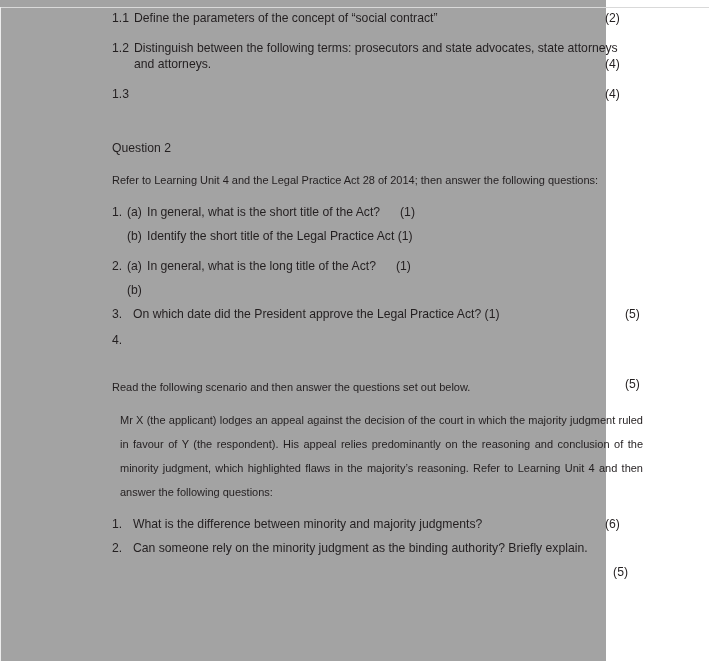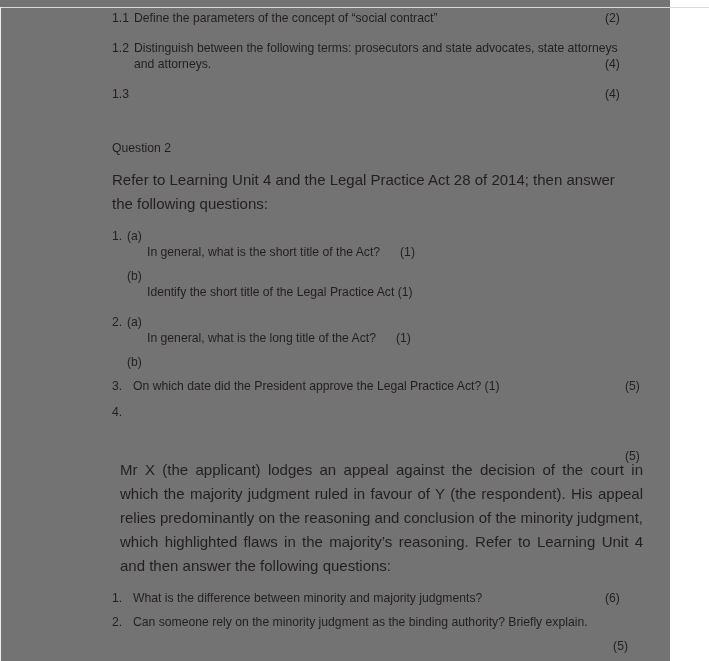--- a/index.html
+++ b/index.html
@@ -14,23 +14,23 @@
     font-family: "Liberation Sans", sans-serif;
     color: #231f20;
     overflow: hidden;
     position: relative;
   }
 
   .page {
     position: absolute;
     left: 0;
     top: 0;
-    width: 670px;
+    width: 606px;
     height: 661px;
-    background: #737373;
+    background: #a3a3a3;
   }
 
   
   .top-rule {
     position: absolute;
     left: 0;
     top: 7px;
     width: 709px;
     height: 1px;
     background: #d9d9d9;
@@ -102,32 +102,31 @@
     display: flex;
     align-items: flex-start;
   }
   .sub .slabel {
     flex: 0 0 auto;
     width: 20px;
     white-space: nowrap;
   }
   .sub .stext {
     flex: 1 1 auto;
-    margin-top: 16px;
   }
 
   .heading {
     font-weight: normal;
     font-size: 12.2px;
     line-height: 16px;
     color: #231f20;
   }
 
   .para {
-    font-size: 15px;
+    font-size: 11px;
     line-height: 24px;
     color: #231f20;
   }
   .para-justify {
     text-align: justify;
     text-justify: inter-word;
     margin-left: 8px;
   }
   .para-tight {
     line-height: 22px;
@@ -245,20 +244,21 @@
       </div>
     </div>
 
     <div class="sp-12"></div>
 
     <div>
 
 
       <div class="sp-12"></div>
 
+      <div class="para para-tight">Read the following scenario and then answer the questions set out below.</div>
 
       <div class="sp-10"></div>
 
       <div class="para para-justify" style="width:523px;">Mr X (the applicant) lodges an appeal against the decision of the court in which the majority judgment ruled in favour of Y (the respondent). His appeal relies predominantly on the reasoning and conclusion of the minority judgment, which highlighted flaws in the majority’s reasoning. Refer to Learning Unit 4 and then answer the following questions:</div>
 
       <div class="sp-12"></div>
 
       <div class="item">
         <span class="marker mk-wide">1.</span>
         <span class="body">

